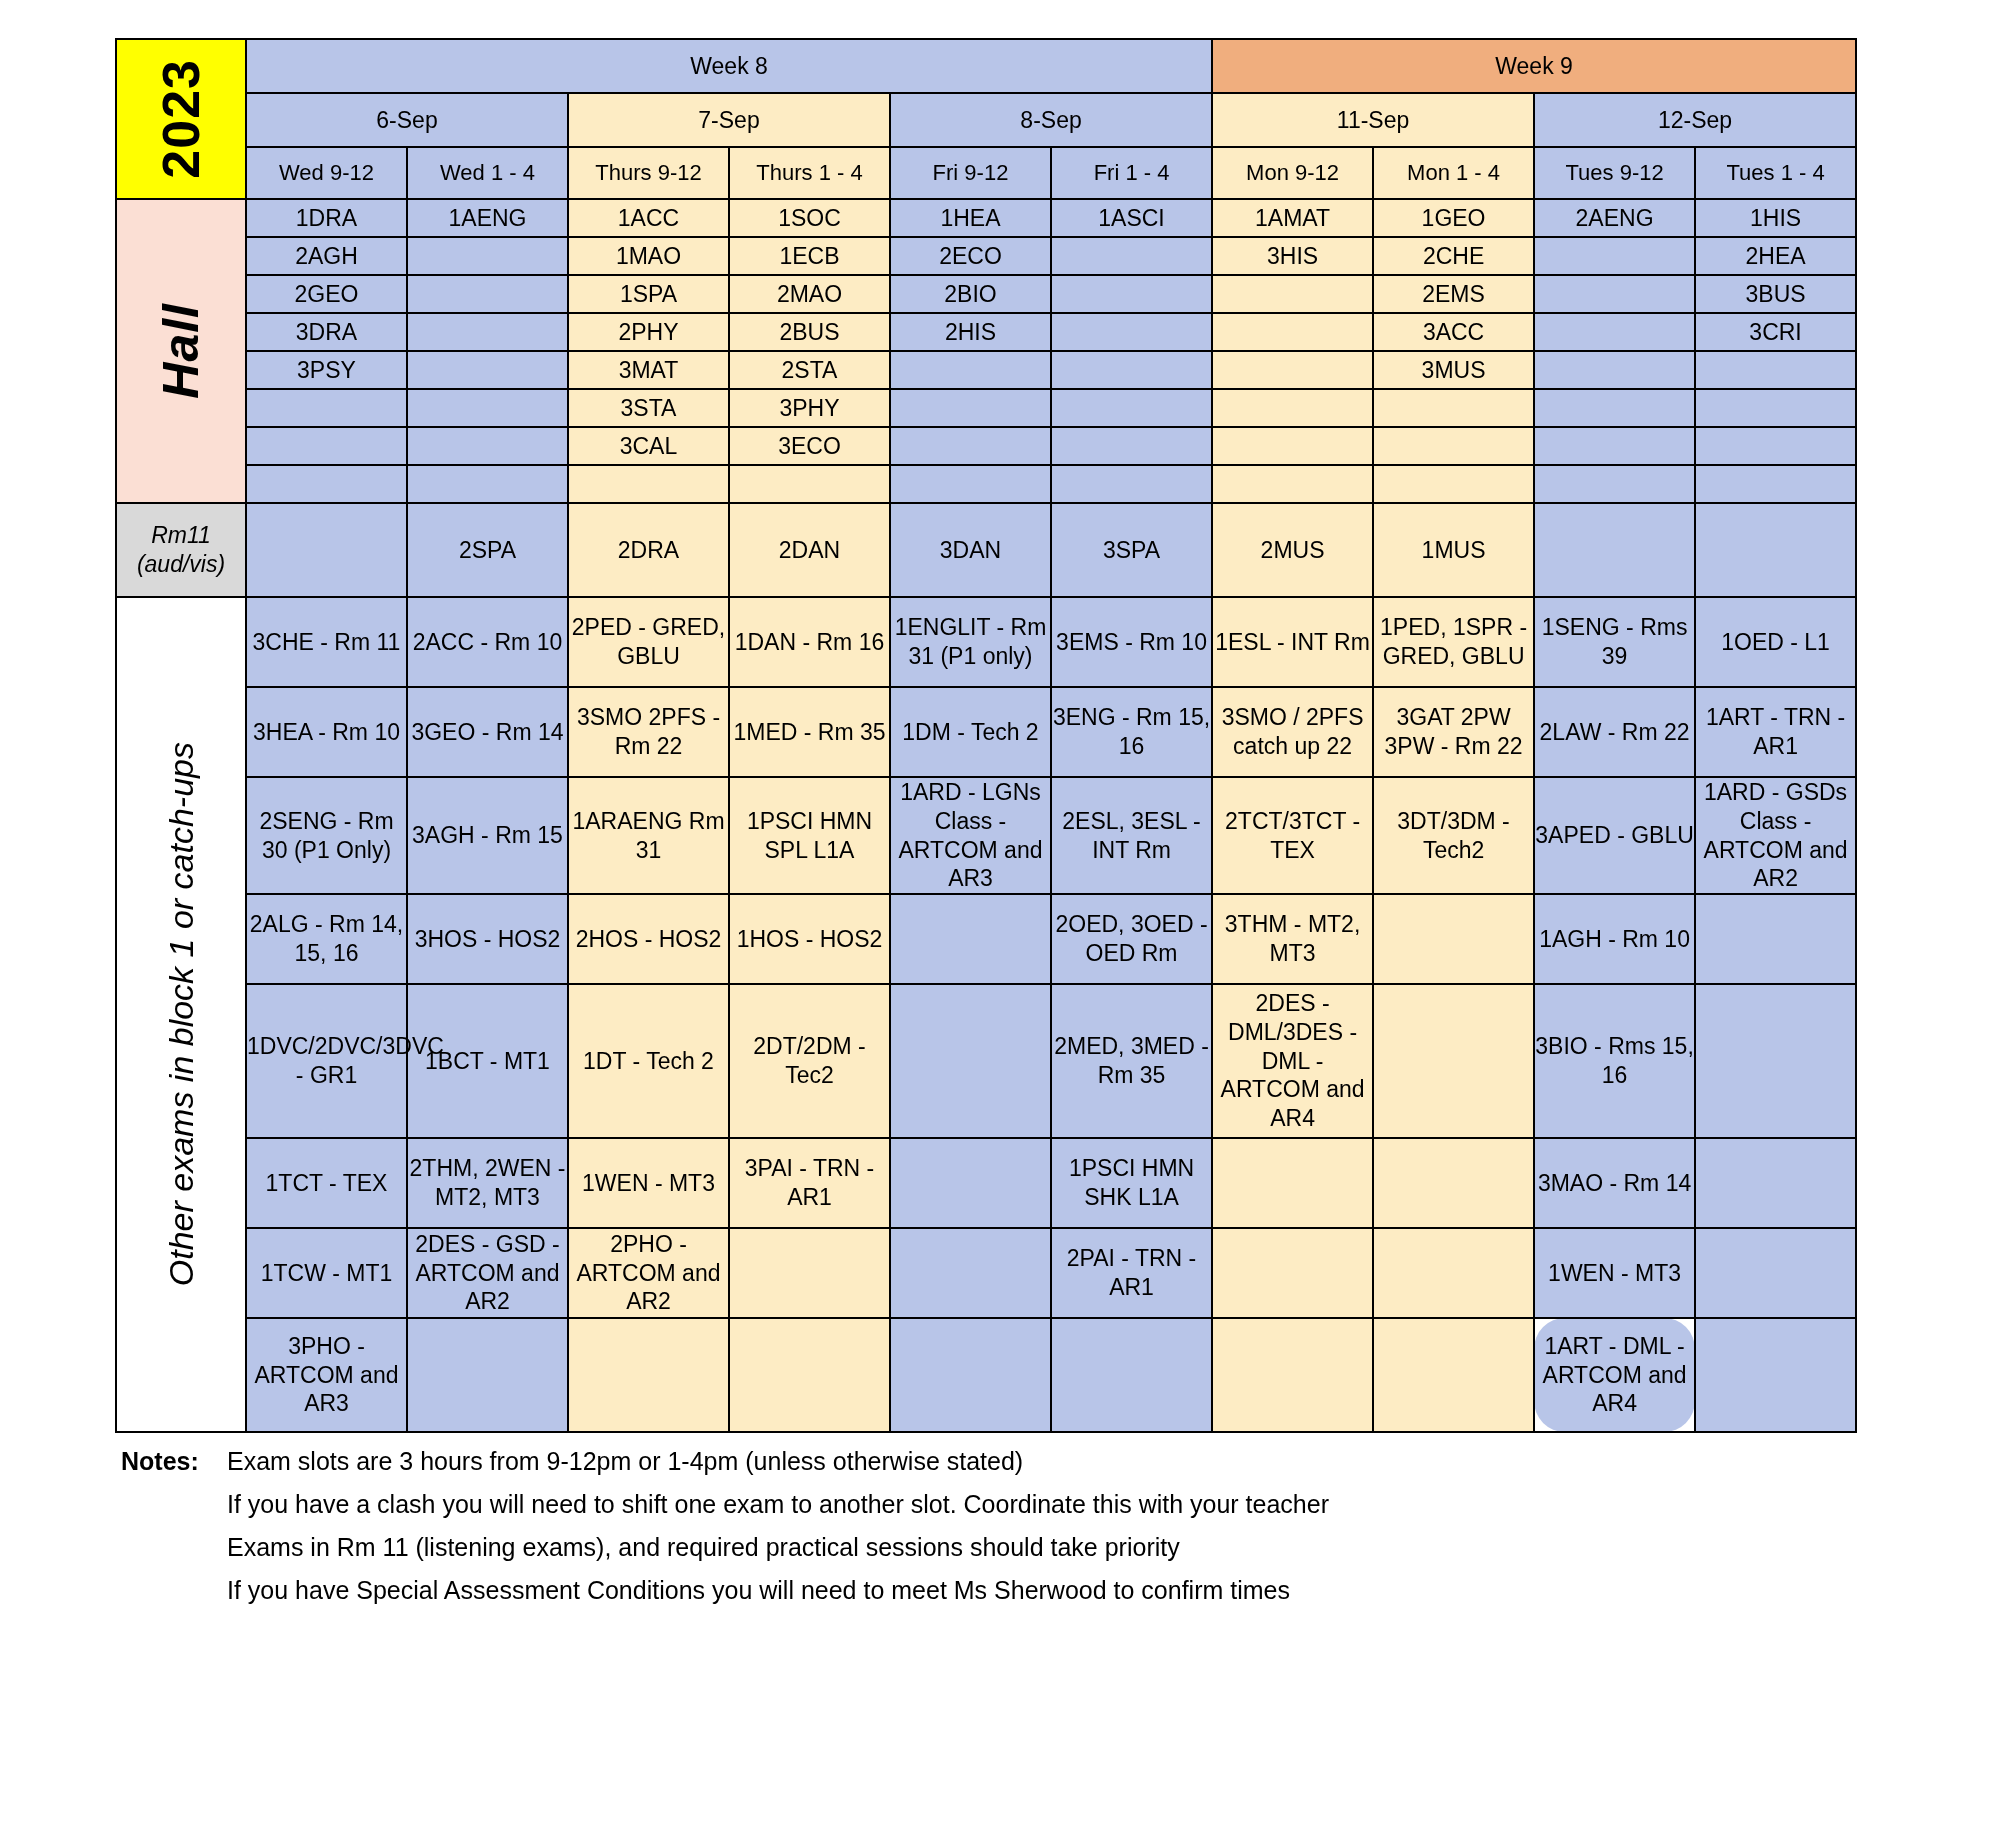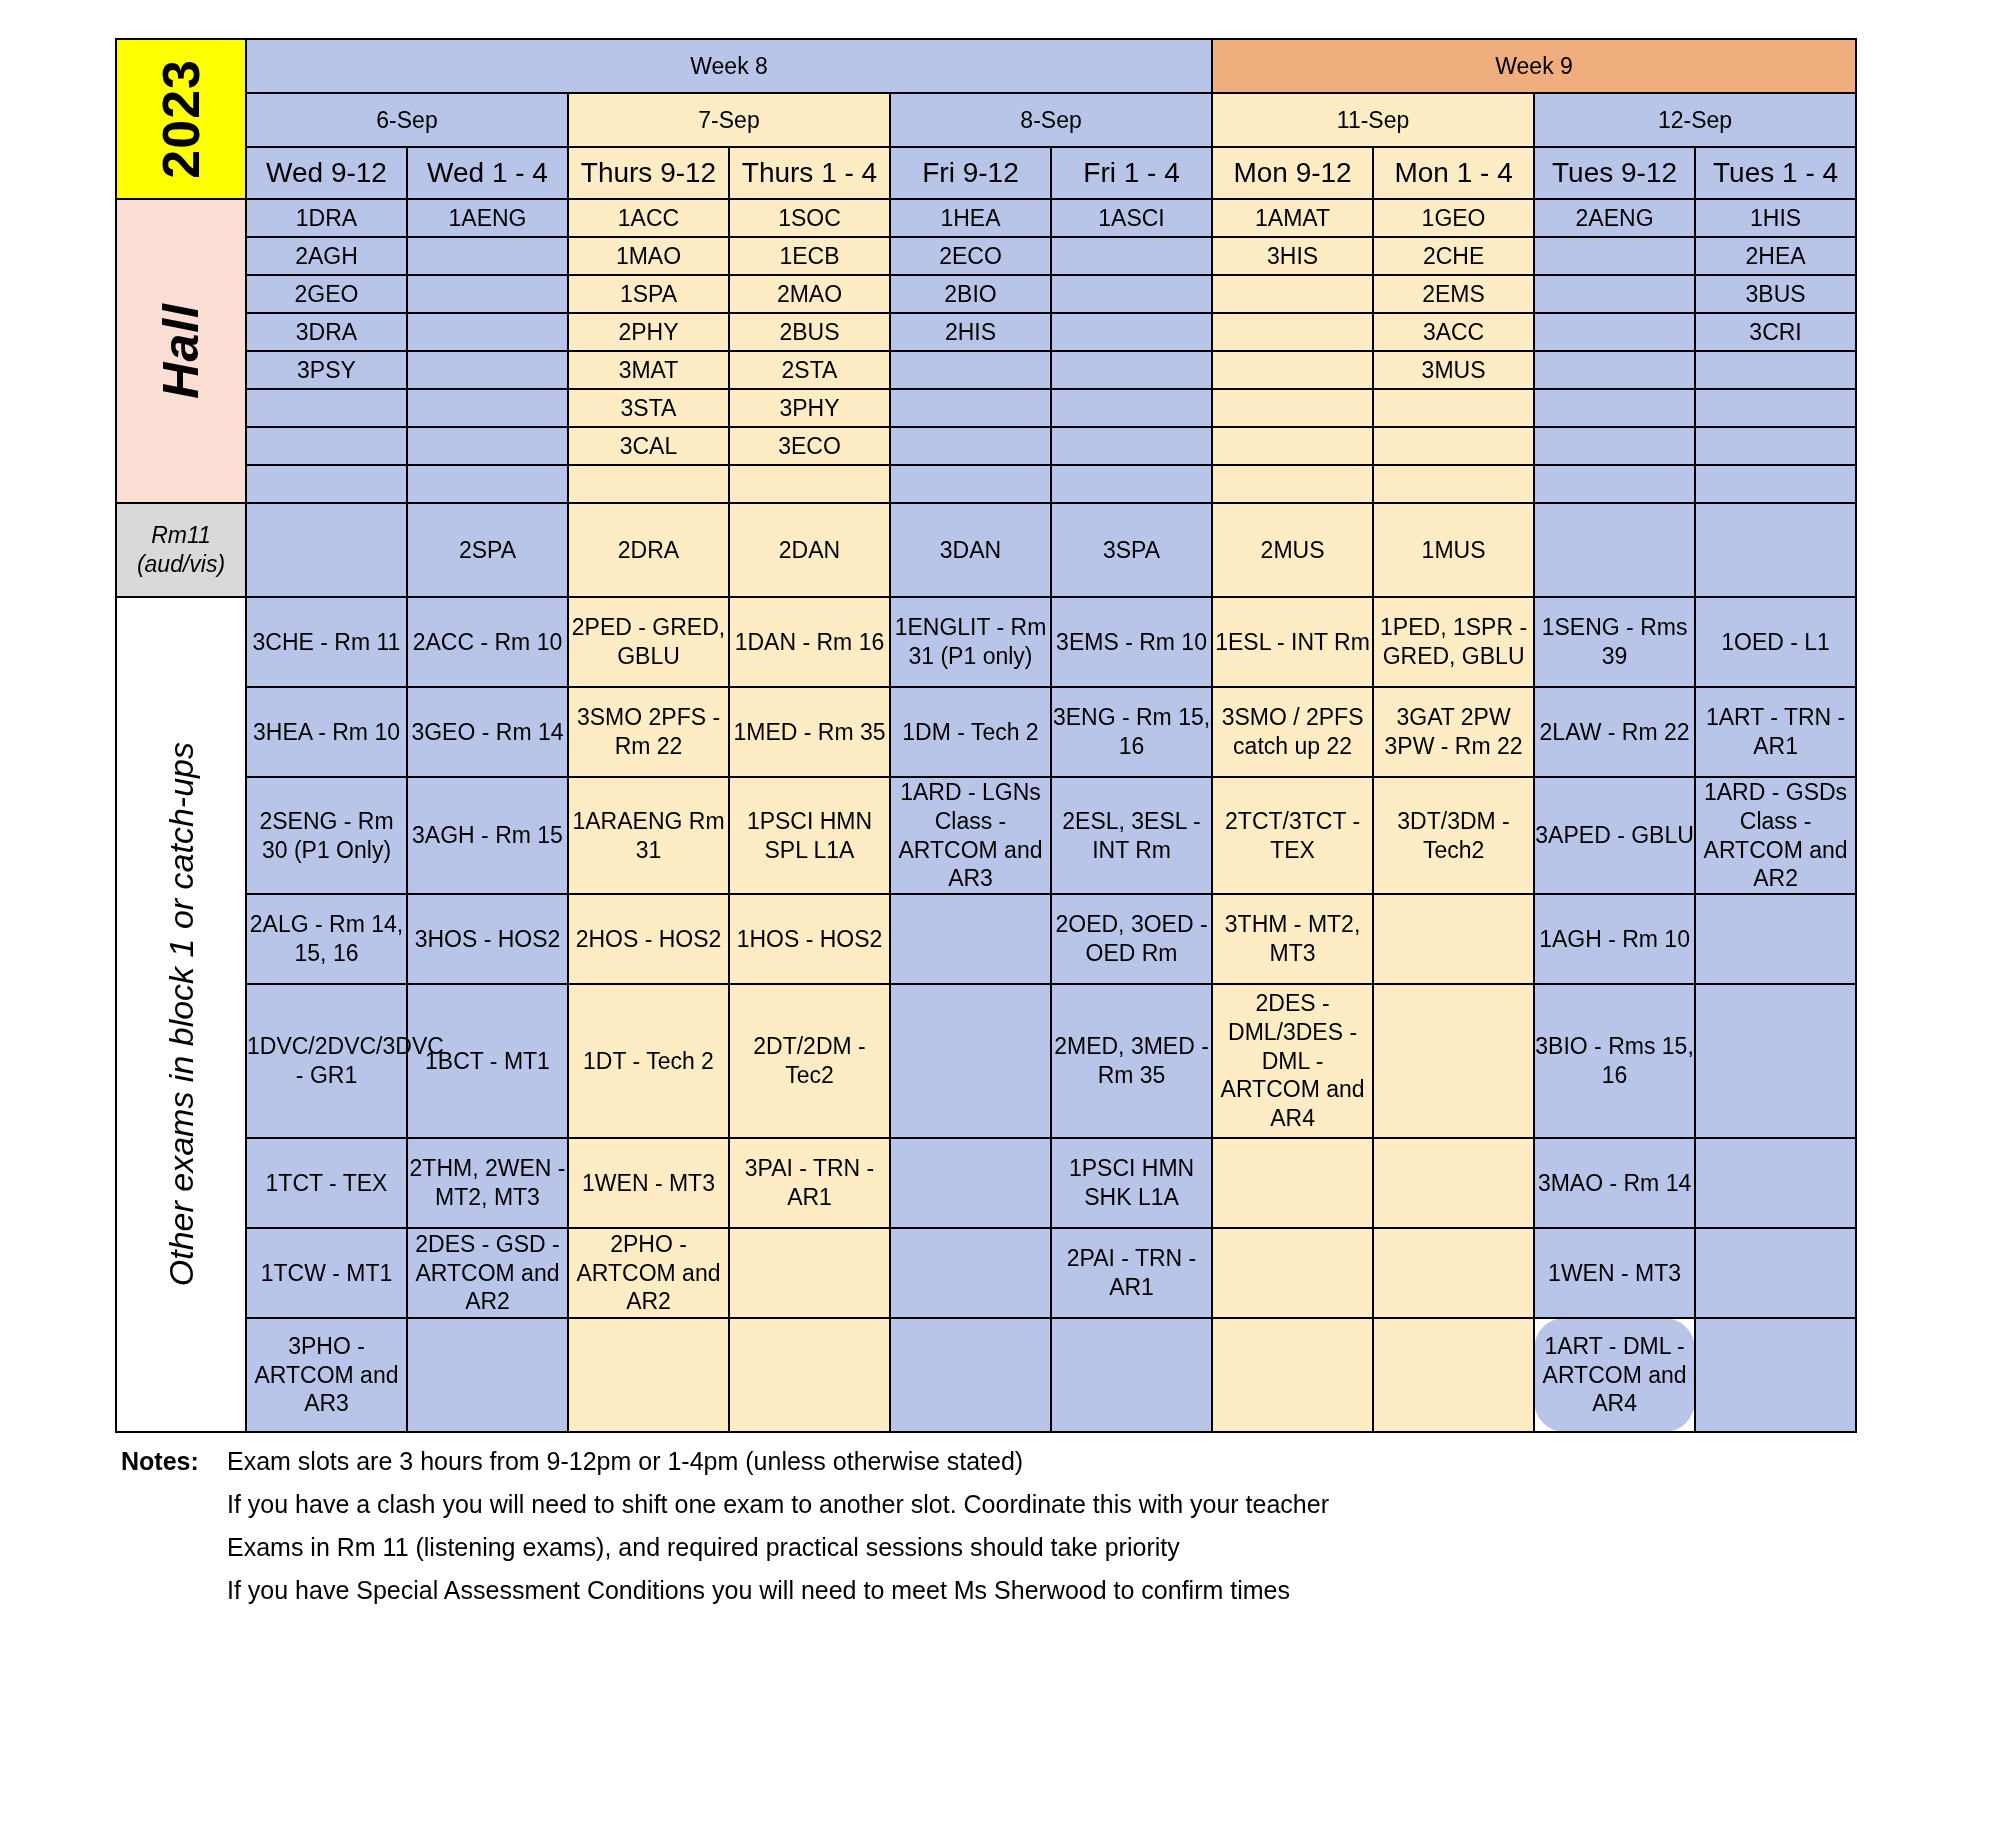--- a/index.html
+++ b/index.html
@@ -54,21 +54,21 @@
     font-size: 23px;
     font-weight: bold;
   }
   .date-cell {
     height: 52px;
     font-size: 23px;
     font-weight: bold;
   }
   .slot-cell {
     height: 50px;
-    font-size: 28px;
+    font-size: 22px;
     font-weight: bold;
   }
 
   .year-cell {
     position: relative;
     padding: 0;
   }
   .year-rot {
     writing-mode: vertical-rl;
     transform: rotate(180deg);

